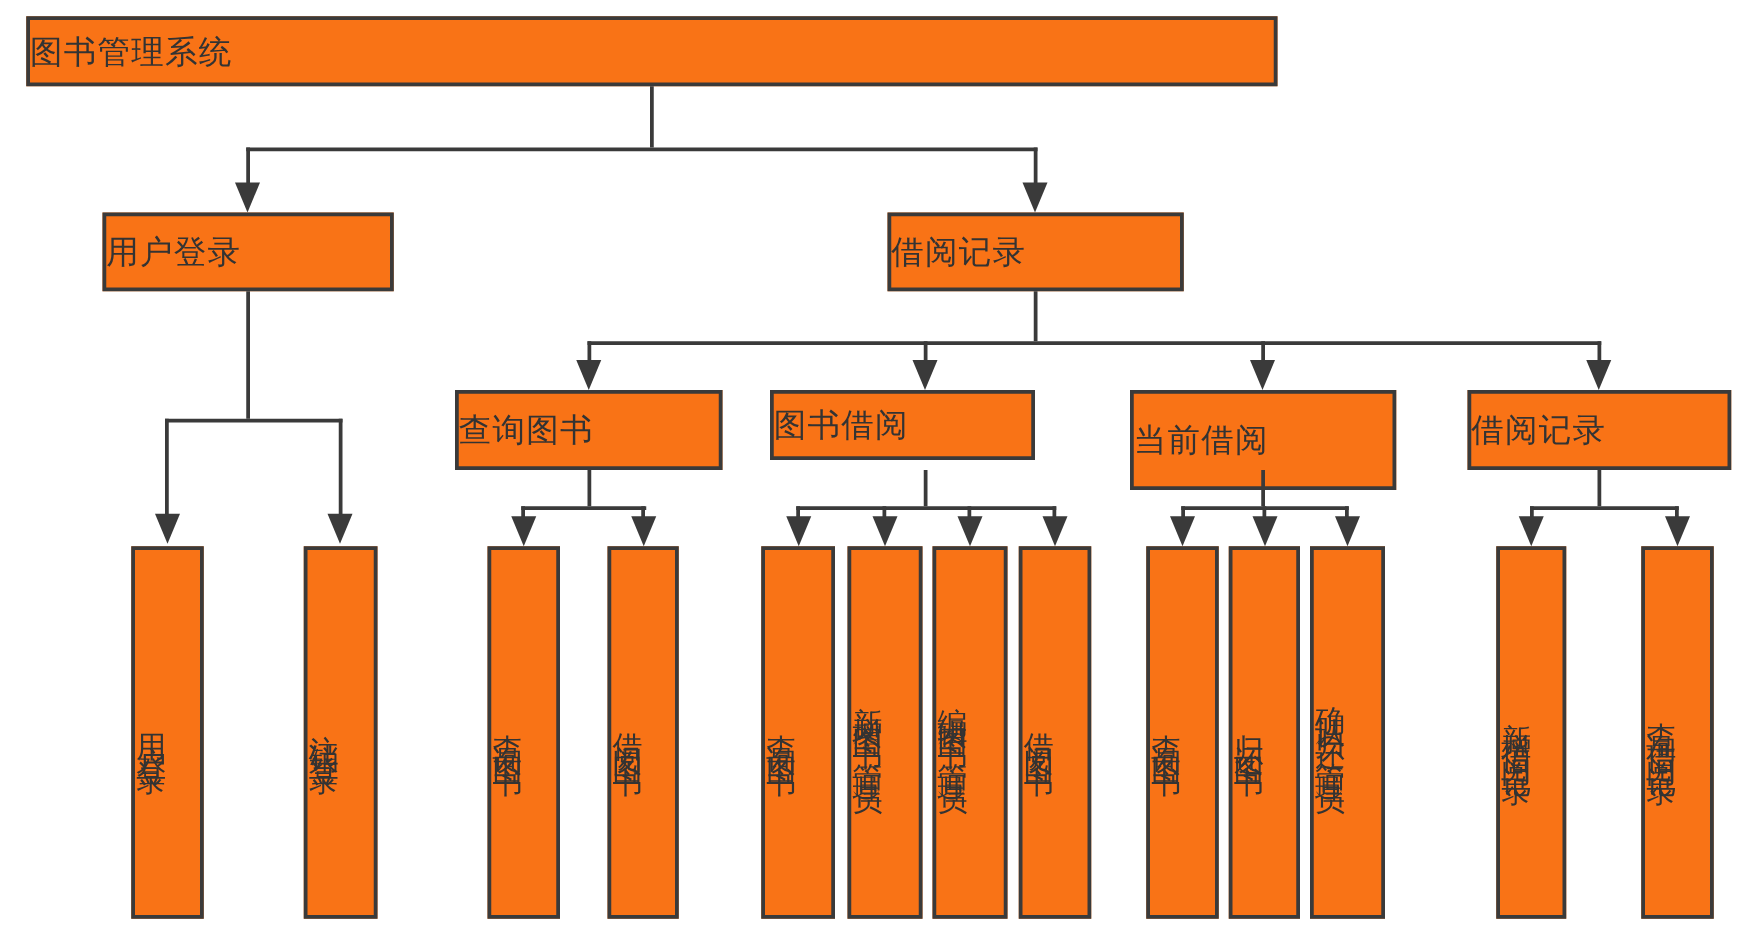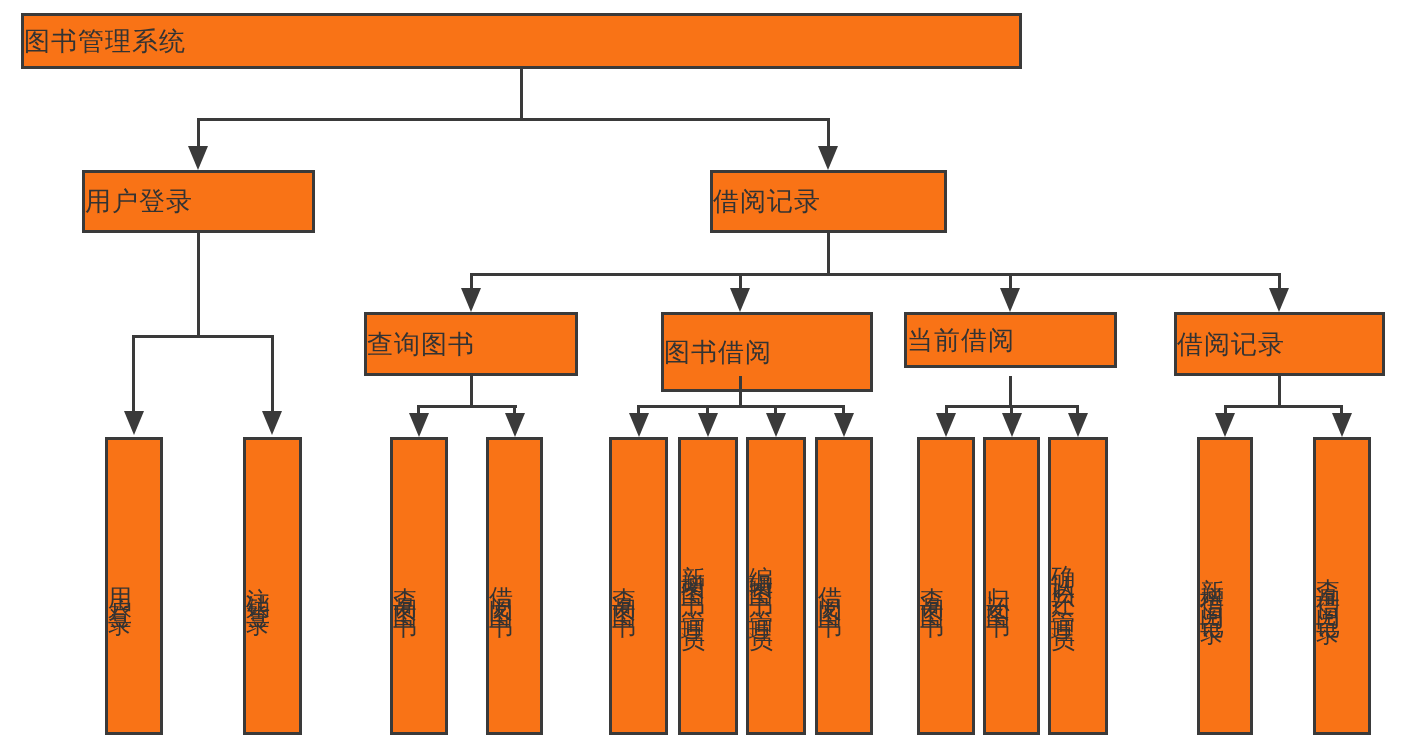--- a/index.html
+++ b/index.html
@@ -70,24 +70,24 @@
   <div class="box" style="left:82px; top:170px; width:233px; height:63px;">
     <span class="lbl">用户登录</span>
   </div>
   <div class="box" style="left:710px; top:170px; width:237px; height:63px;">
     <span class="lbl">借阅记录</span>
   </div>
 
   <div class="box" style="left:364px; top:312px; width:214px; height:64px;">
     <span class="lbl">查询图书</span>
   </div>
-  <div class="box" style="left:661px; top:312px; width:212px; height:80px;">
+  <div class="box" style="left:616px; top:312px; width:212px; height:56px;">
     <span class="lbl">图书借阅</span>
   </div>
-  <div class="box" style="left:904px; top:312px; width:213px; height:56px;">
+  <div class="box" style="left:904px; top:312px; width:213px; height:80px;">
     <span class="lbl">当前借阅</span>
   </div>
   <div class="box" style="left:1174px; top:312px; width:211px; height:64px;">
     <span class="lbl">借阅记录</span>
   </div>
 
   <div class="box vbox" style="left:105px; top:437px; width:58px; height:298px;">
     <span class="lbl">用户登录</span>
   </div>
   <div class="box vbox" style="left:243px; top:437px; width:59px; height:298px;">

